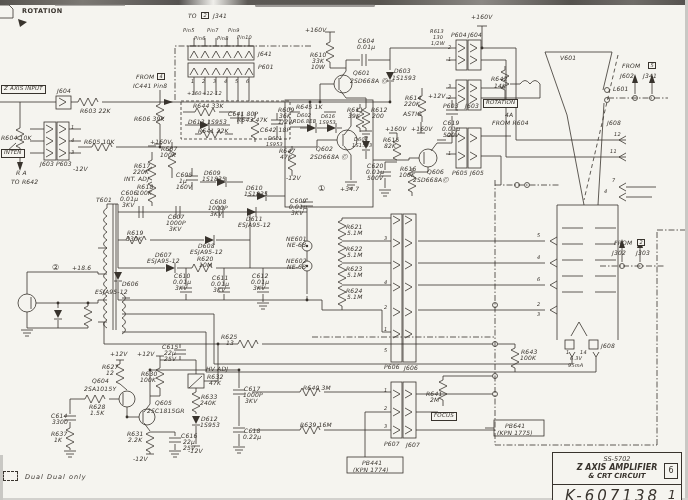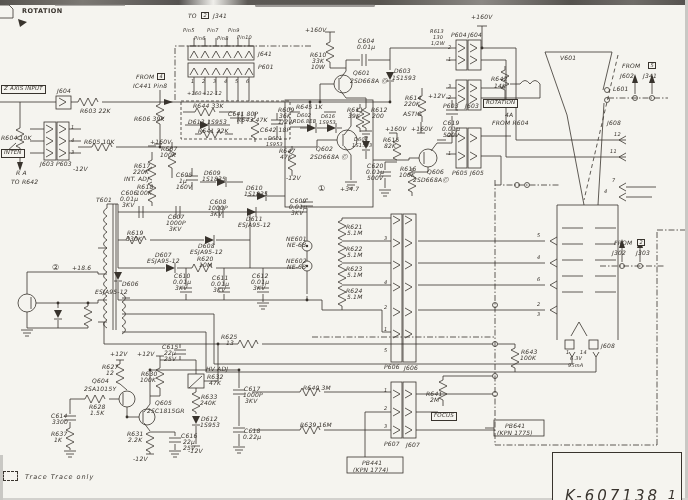--- a/index.html
+++ b/index.html
@@ -670,20 +670,26 @@
       <span class="lbl" style="left: 207px; top: 374px;">R632</span>
       <span class="lbl" style="left: 209px; top: 380px;">47K</span>
       <span class="lbl" style="left: 201px; top: 394px;">R633</span>
       <span class="lbl" style="left: 200px; top: 400px;">240K</span>
       <span class="lbl" style="left: 201px; top: 416px;">D612</span>
       <span class="lbl" style="left: 200px; top: 422px;">1S953</span>
       <span class="lbl" style="left: 188px; top: 448px;">-12V</span>
     </div>
 
   <div class="leg-box"></div>
-  <span class="leg-txt">Trace Trace only</span>
+  <span class="leg-txt">Dual Dual only</span>
 
   <div class="tblock">
+    <div class="tb-top">
+      <div class="tb-model">SS-5702</div>
+      <div class="tb-t1">Z AXIS AMPLIFIER</div>
+      <div class="tb-t2">&amp; CRT CIRCUIT</div>
+      <div class="tb-sheet">6</div>
+    </div>
     <div class="tb-no">K-607138</div>
     <div class="tb-rev">1</div>
   </div>
 
 </div>
 
 </body></html>

